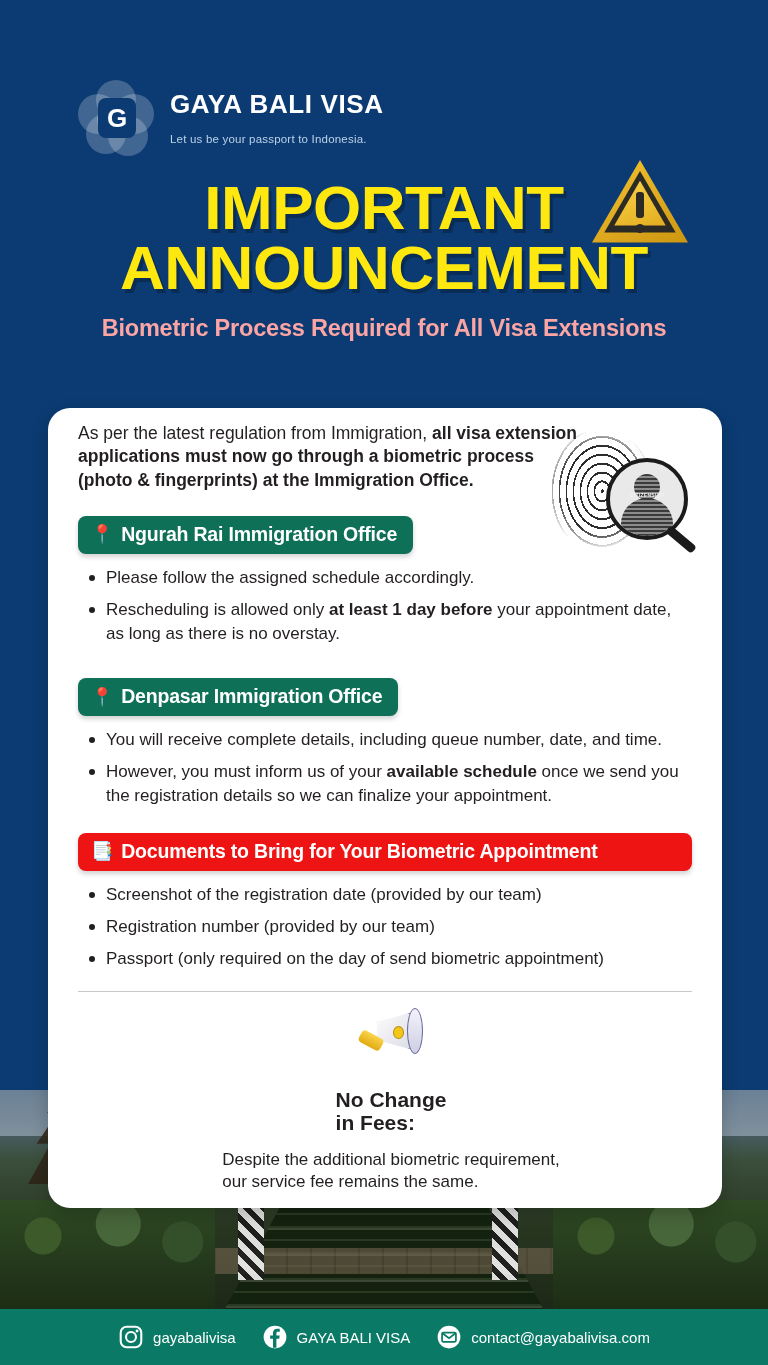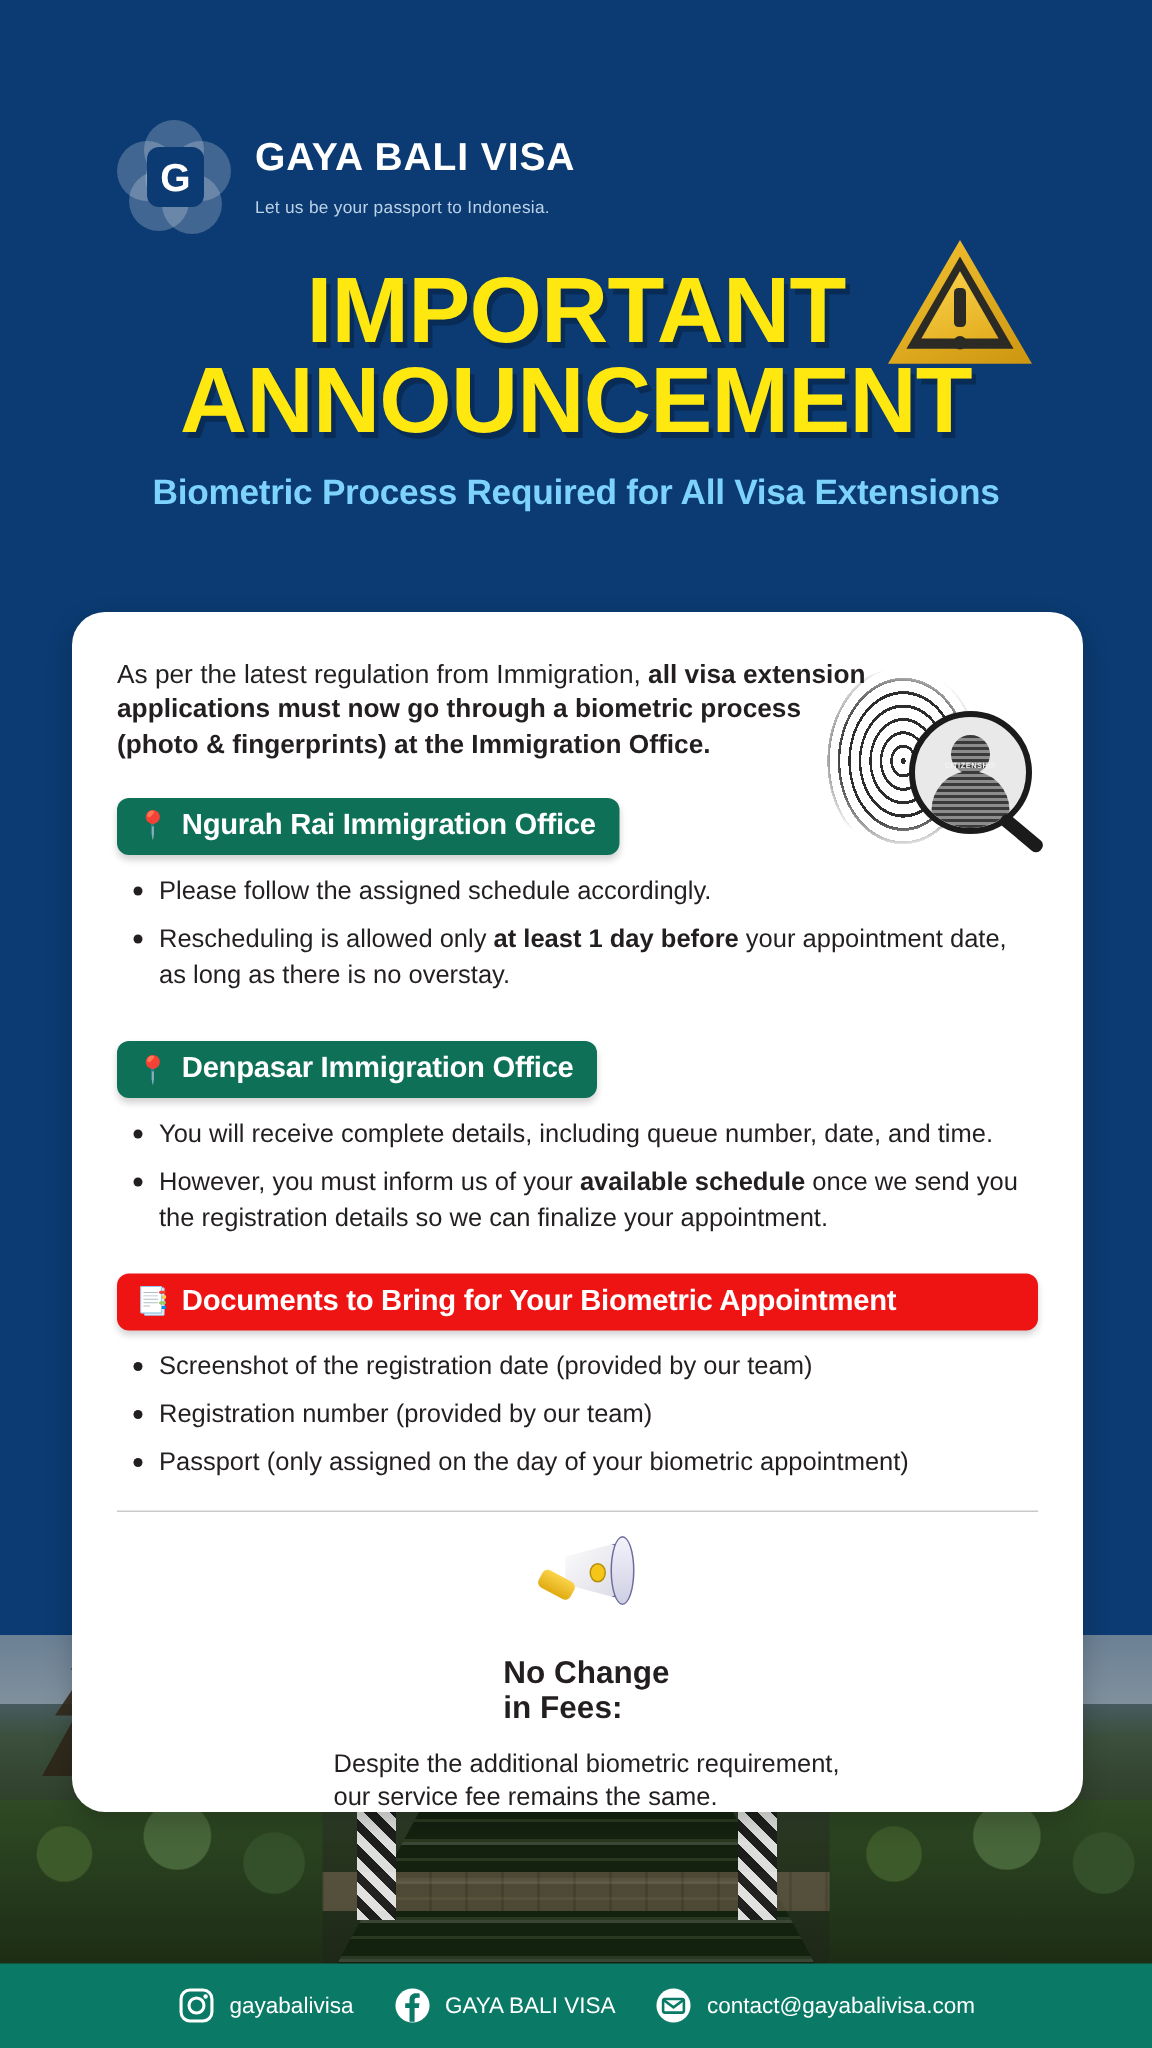--- a/index.html
+++ b/index.html
@@ -104,21 +104,21 @@
   .hero{
     position:absolute;left:0;right:0;top:178px;text-align:center;
   }
   .hero h1{
     color:#ffe80f;
     font-size:62px;line-height:.96;font-weight:700;letter-spacing:-0.5px;
     text-shadow:3px 4px 0 rgba(0,0,0,.25);
   }
   .hero h1 .l2{display:block;}
   .hero .subtitle{
-    margin-top:18px;color:#7dd3fc;font-size:23.5px;font-weight:600;letter-spacing:-0.2px;
+    margin-top:18px;color:#fca5a5;font-size:23.5px;font-weight:600;letter-spacing:-0.2px;
   }
 
   .warn-icon{
     position:absolute;left:590px;top:158px;width:100px;height:96px;
   }
   .warn-icon .tri-outer{
     position:absolute;inset:0;
     background:linear-gradient(150deg,#f6c433,#c9920d);
     clip-path:polygon(50% 2%,98% 88%,2% 88%);
     border-radius:12px;
@@ -140,21 +140,21 @@
   }
   .warn-icon .dot{
     position:absolute;left:50%;transform:translateX(-50%);top:66px;
     width:9px;height:9px;border-radius:50%;background:#2b2a24;
   }
 
   
   .card{
     position:absolute;left:48px;top:408px;width:674px;
     background:#ffffff;border-radius:22px;
-    padding:30px 30px 0 30px;
+    padding:14px 30px 0 30px;
     box-shadow:0 6px 18px rgba(0,0,0,.20);
     height:800px;
   }
   .card p, .card li{ color:#231f20; }
 
   .intro{ position:relative; }
   .intro p{ font-size:17.5px;line-height:1.33;max-width:500px; }
   .intro p.p2{ margin-top:18px; }
   .intro b{ font-weight:700; }
 
@@ -351,21 +351,21 @@
   </ul>
 
   
   <div class="sec-head red">
     <span class="doc-icon">📑</span>
     <span>Documents to Bring for Your Biometric Appointment</span>
   </div>
   <ul class="bullets">
     <li>Screenshot of the registration date (provided by our team)</li>
     <li>Registration number (provided by our team)</li>
-    <li>Passport (only assigned on the day of your biometric appointment)</li>
+    <li>Passport (only required on the day of send biometric appointment)</li>
   </ul>
 
   <div class="divider"></div>
 
   <div class="fees">
     <div class="megaphone">
       <div class="cone"></div>
       <div class="mouth"></div>
       <div class="bead"></div>
       <div class="handle"></div>

